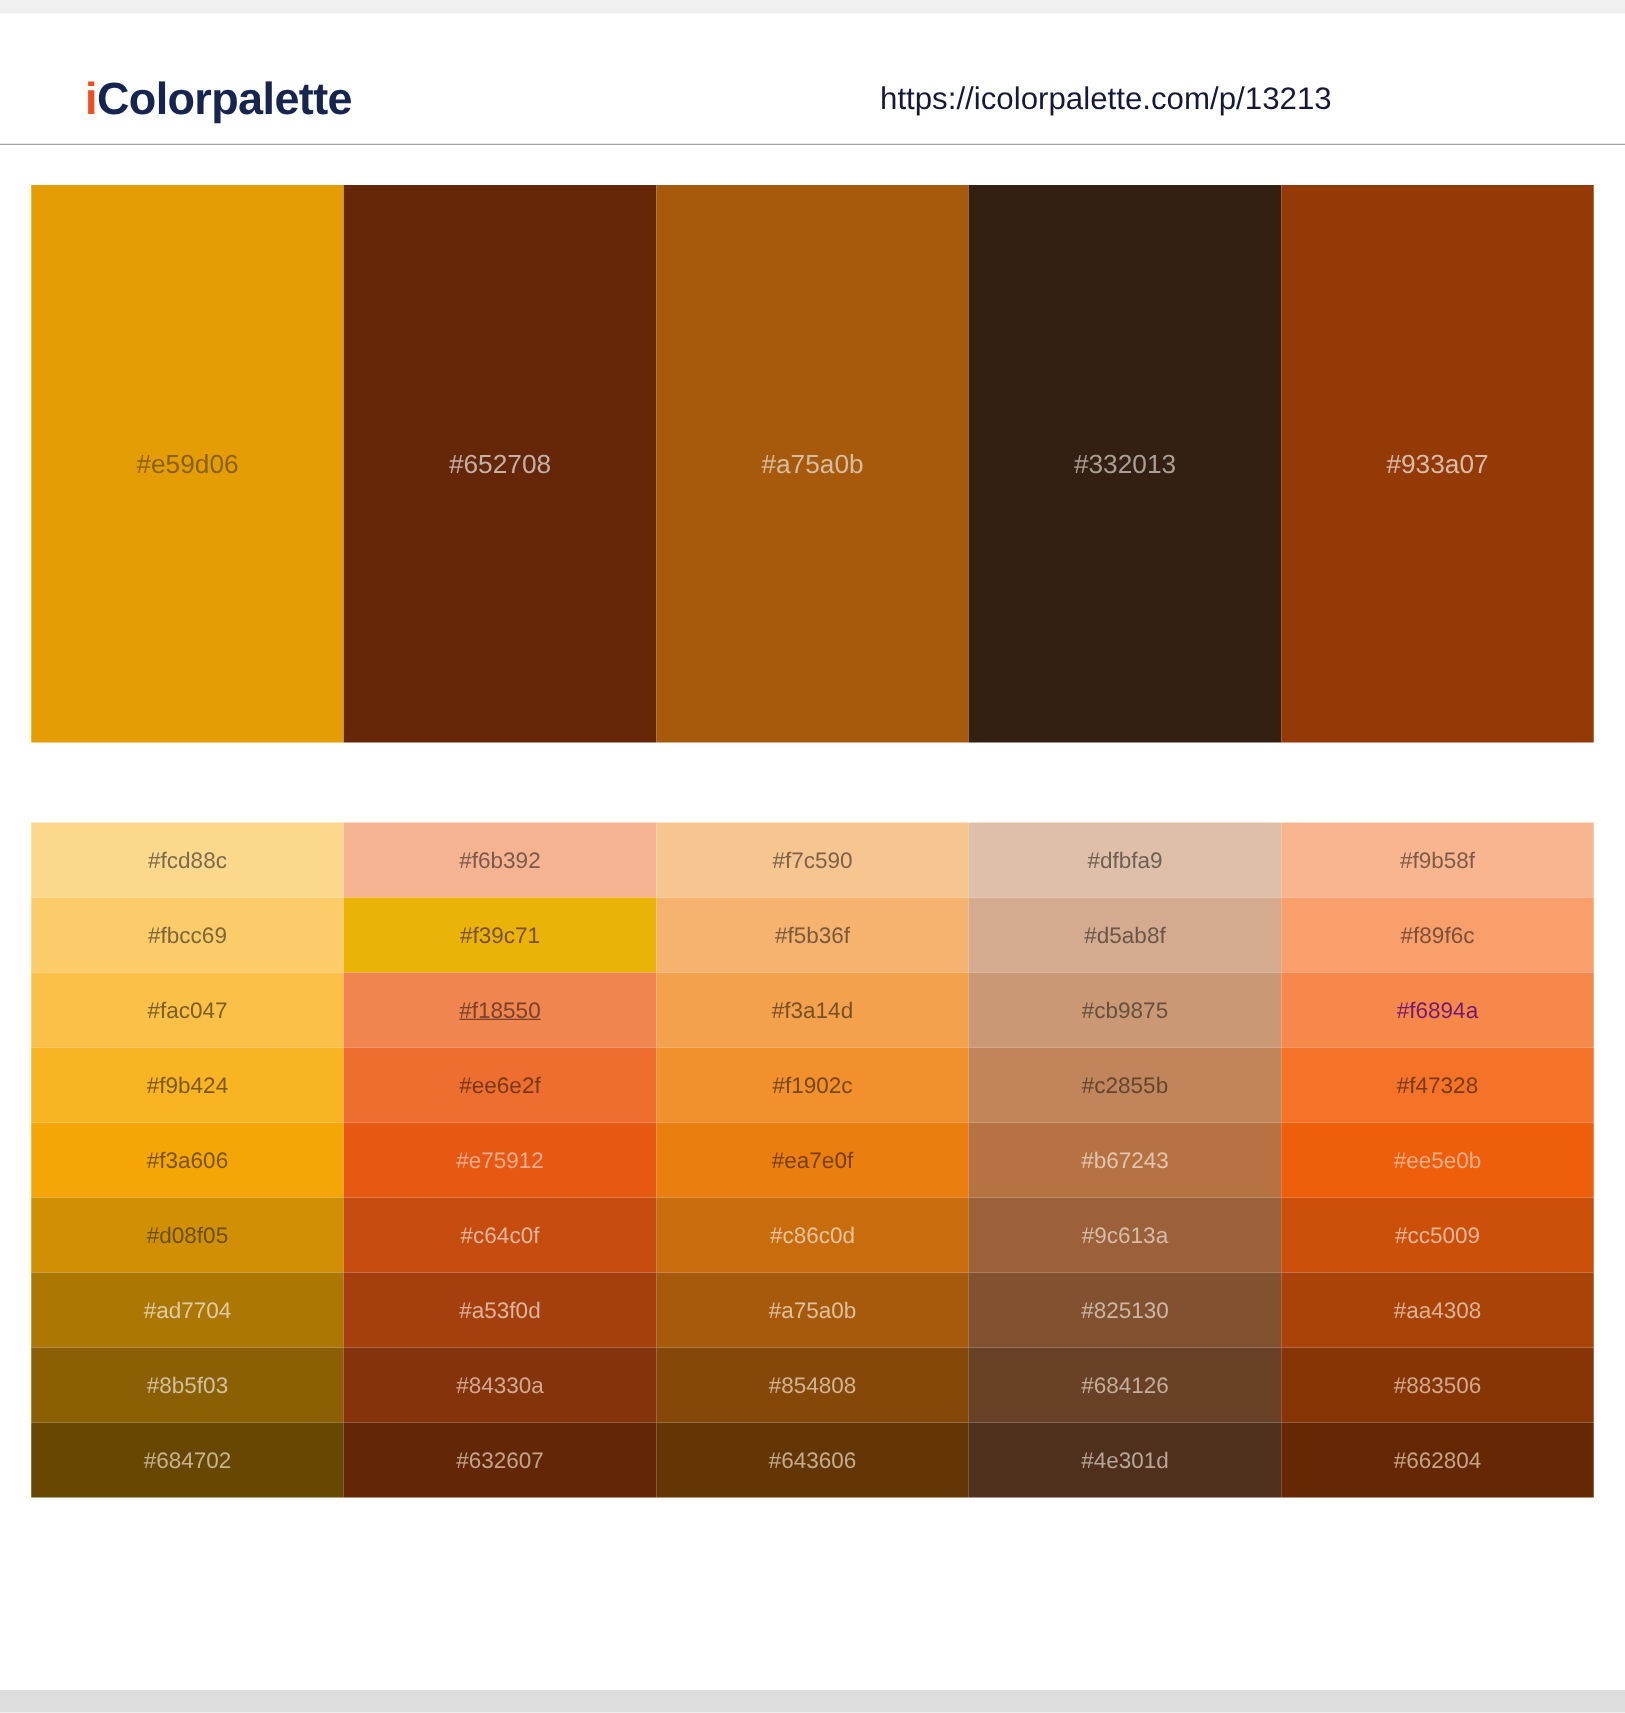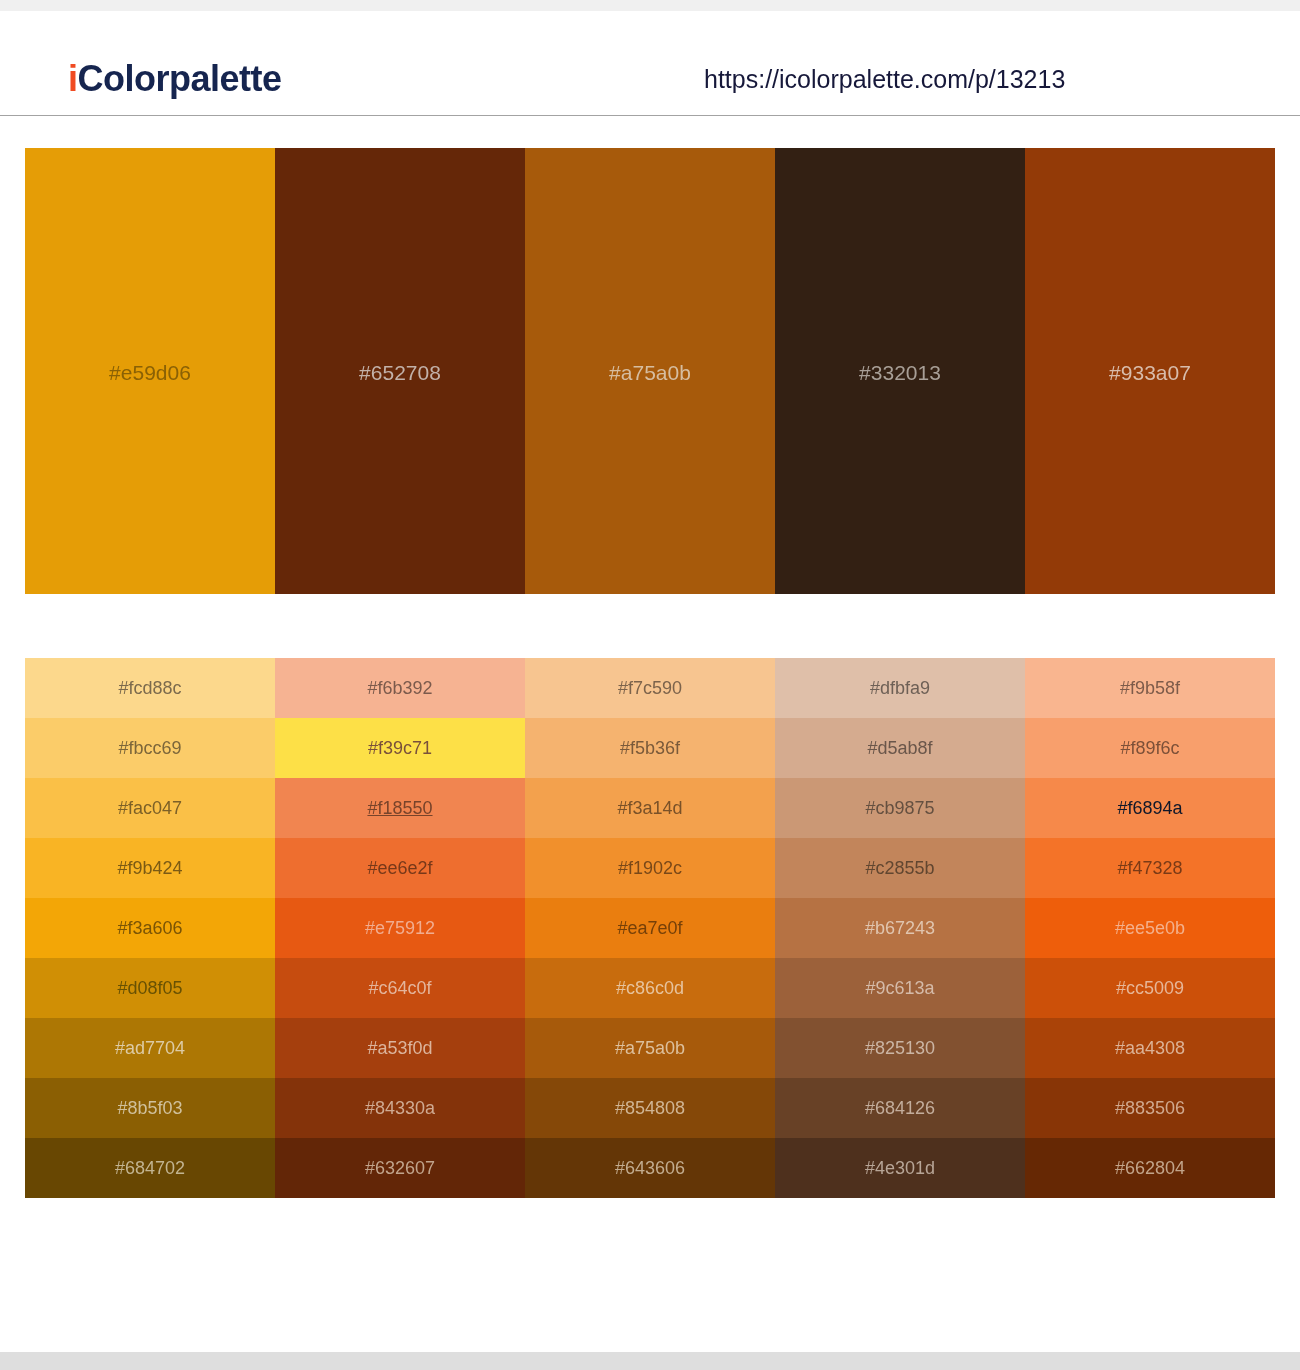--- a/index.html
+++ b/index.html
@@ -154,21 +154,21 @@
         <span class="shade-label" style="color: rgb(110, 96, 86);">#dfbfa9</span>
       </div>
       <div class="shade-cell" style="background: rgb(249, 181, 143);">
         <span class="shade-label" style="color: rgb(125, 91, 74);">#f9b58f</span>
       </div>
     </div>
     <div class="shade-row">
       <div class="shade-cell" style="background: rgb(251, 204, 105);">
         <span class="shade-label" style="color: rgb(124, 102, 58);">#fbcc69</span>
       </div>
-      <div class="shade-cell" style="background: #fde047;">
+      <div class="shade-cell" style="background: #eab308;">
         <span class="shade-label" style="color: rgb(121, 80, 59);">#f39c71</span>
       </div>
       <div class="shade-cell" style="background: rgb(245, 179, 111);">
         <span class="shade-label" style="color: rgb(122, 90, 58);">#f5b36f</span>
       </div>
       <div class="shade-cell" style="background: rgb(213, 171, 143);">
         <span class="shade-label" style="color: rgb(106, 86, 74);">#d5ab8f</span>
       </div>
       <div class="shade-cell" style="background: rgb(248, 159, 108);">
         <span class="shade-label" style="color: rgb(124, 80, 56);">#f89f6c</span>
@@ -181,21 +181,21 @@
       <div class="shade-cell" style="background: rgb(241, 133, 80);">
         <span class="shade-label" style="color: rgb(120, 67, 42); text-decoration: underline;">#f18550</span>
       </div>
       <div class="shade-cell" style="background: rgb(243, 161, 77);">
         <span class="shade-label" style="color: rgb(121, 81, 40);">#f3a14d</span>
       </div>
       <div class="shade-cell" style="background: rgb(203, 152, 117);">
         <span class="shade-label" style="color: rgb(101, 80, 64);">#cb9875</span>
       </div>
       <div class="shade-cell" style="background: rgb(246, 137, 74);">
-        <span class="shade-label" style="color: #0f172a;">#f6894a</span>
+        <span class="shade-label" style="color: #701a75;">#f6894a</span>
       </div>
     </div>
     <div class="shade-row">
       <div class="shade-cell" style="background: rgb(249, 180, 36);">
         <span class="shade-label" style="color: rgb(123, 90, 20);">#f9b424</span>
       </div>
       <div class="shade-cell" style="background: rgb(238, 110, 47);">
         <span class="shade-label" style="color: rgb(119, 56, 25);">#ee6e2f</span>
       </div>
       <div class="shade-cell" style="background: rgb(241, 144, 44);">

